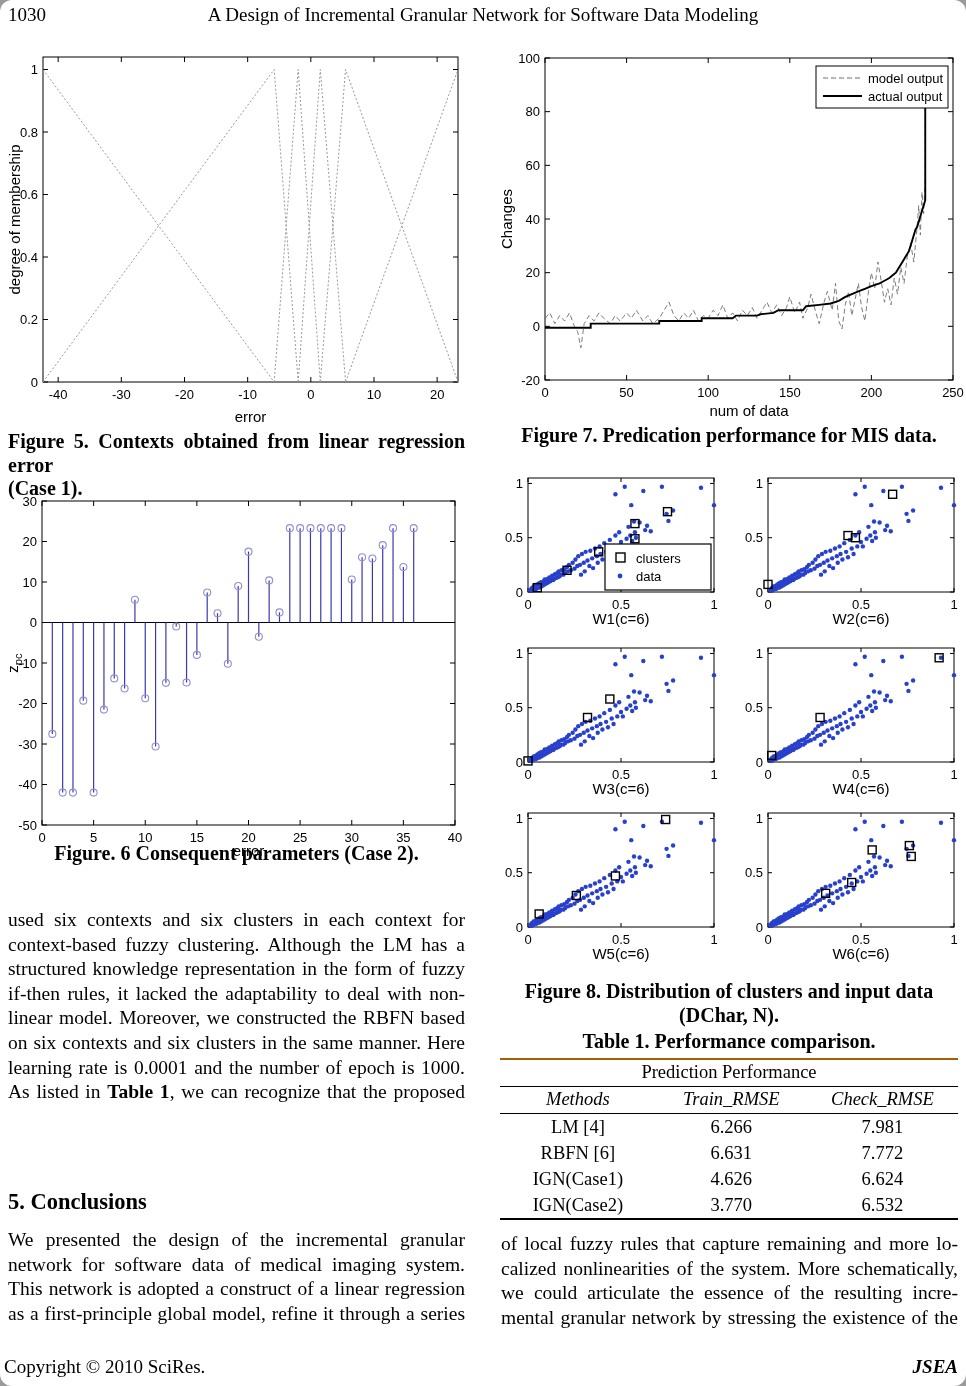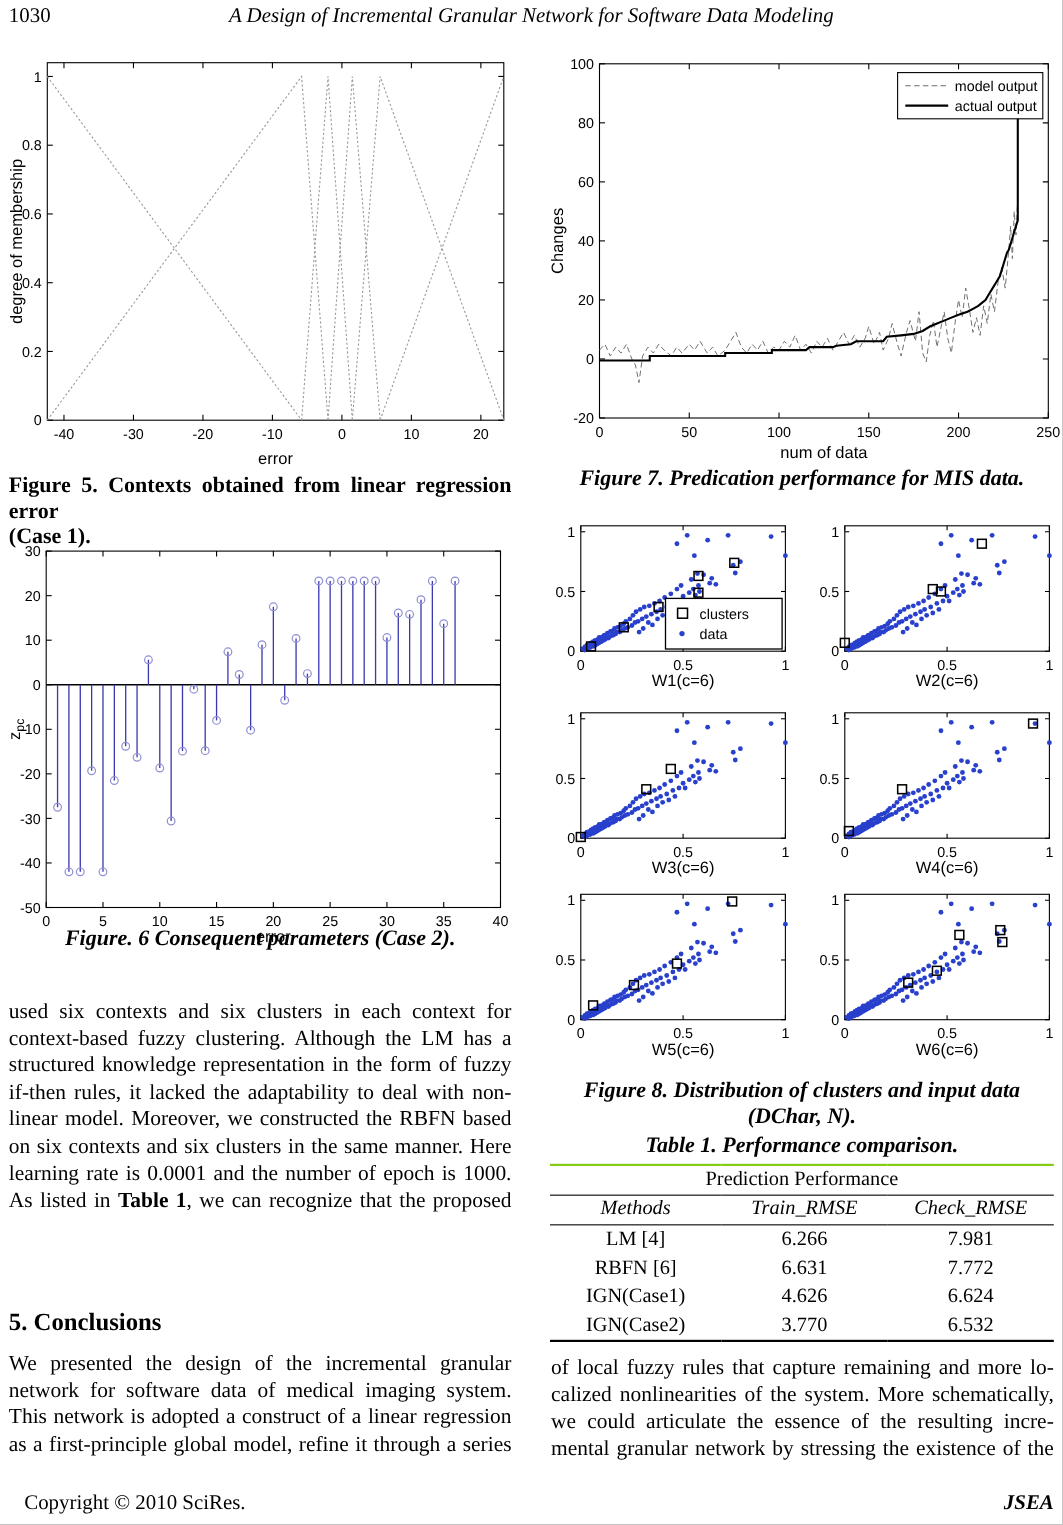--- a/index.html
+++ b/index.html
@@ -1,29 +1,29 @@
 <!DOCTYPE html>
 <html><head>
 <meta charset="utf-8">
 <style>
   html,body{margin:0;padding:0;background:#9a9a9a;}
   .page{position:relative;width:966px;height:1386px;background:#ffffff;color:#000;
-        font-family:"Liberation Serif",serif;overflow:hidden;margin:0 auto;}
+        font-family:"Liberation Serif",serif;overflow:hidden;margin:0 auto;border-radius:12px;}
   .abs{position:absolute;}
   .hdr{font-size:19px;top:4px;}
   .cap{position:absolute;font-weight:bold;font-size:20px;line-height:23.5px;}
-  .center{text-align:center;font-style:italic;}
+  .center{text-align:center;}
   .jline{text-align:justify;text-align-last:justify;}
   .btext{position:absolute;font-size:19.5px;line-height:24.6px;}
   .heading{position:absolute;font-size:22.5px;font-weight:bold;}
   .tablewrap{position:absolute;}
   .tablewrap table{width:100%;border-collapse:collapse;font-size:18.5px;text-align:center;
                    border-bottom:2px solid #000;}
   .tablewrap td{padding:2.5px 0;}
-  .t-span td{border-top:2px solid #84cc16;border-bottom:1px solid #000;padding:2px 0 3px;}
+  .t-span td{border-top:2px solid #a16207;border-bottom:1px solid #000;padding:2px 0 3px;}
   .t-head td{font-style:italic;border-bottom:1px solid #000;padding:2px 0 3px;}
   .col1{width:34%;}.col2{width:33%;text-align:center;}.col3{width:33%;}
   .foot{position:absolute;top:1356px;font-size:19px;}
   .foot-r{right:8px;font-weight:bold;font-style:italic;}
   svg.fig{position:absolute;overflow:visible;}
 </style>
 </head>
 <body>
 
 <div class="page">
@@ -1102,16 +1102,16 @@
 
   <div class="btext" style="left:501px;top:1232px;width:457px;">
     <div>
         <div class="jline">of local fuzzy rules that capture remaining and more lo-</div>
         <div class="jline">calized nonlinearities of the system. More schematically,</div>
         <div class="jline">we could articulate the essence of the resulting incre-</div>
         <div class="jline">mental granular network by stressing the existence of the</div>
       </div>
   </div>
 
-  <div class="foot" style="left:22px;">Copyright © 2010 SciRes.</div>
+  <div class="foot" style="left:4px;">Copyright © 2010 SciRes.</div>
   <div class="foot foot-r">JSEA</div>
 
 </div>
 
 </body></html>

